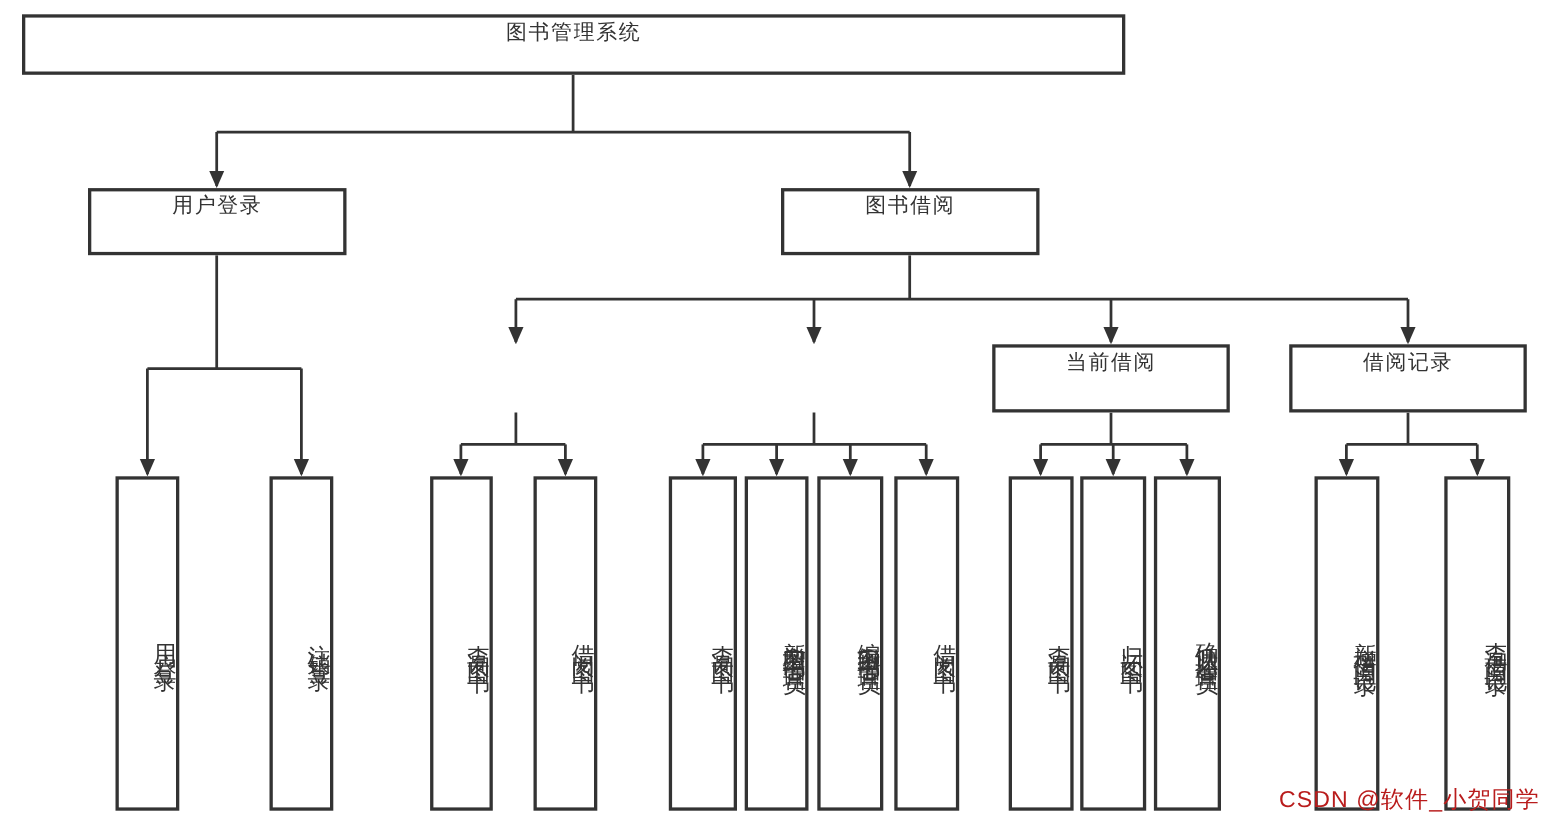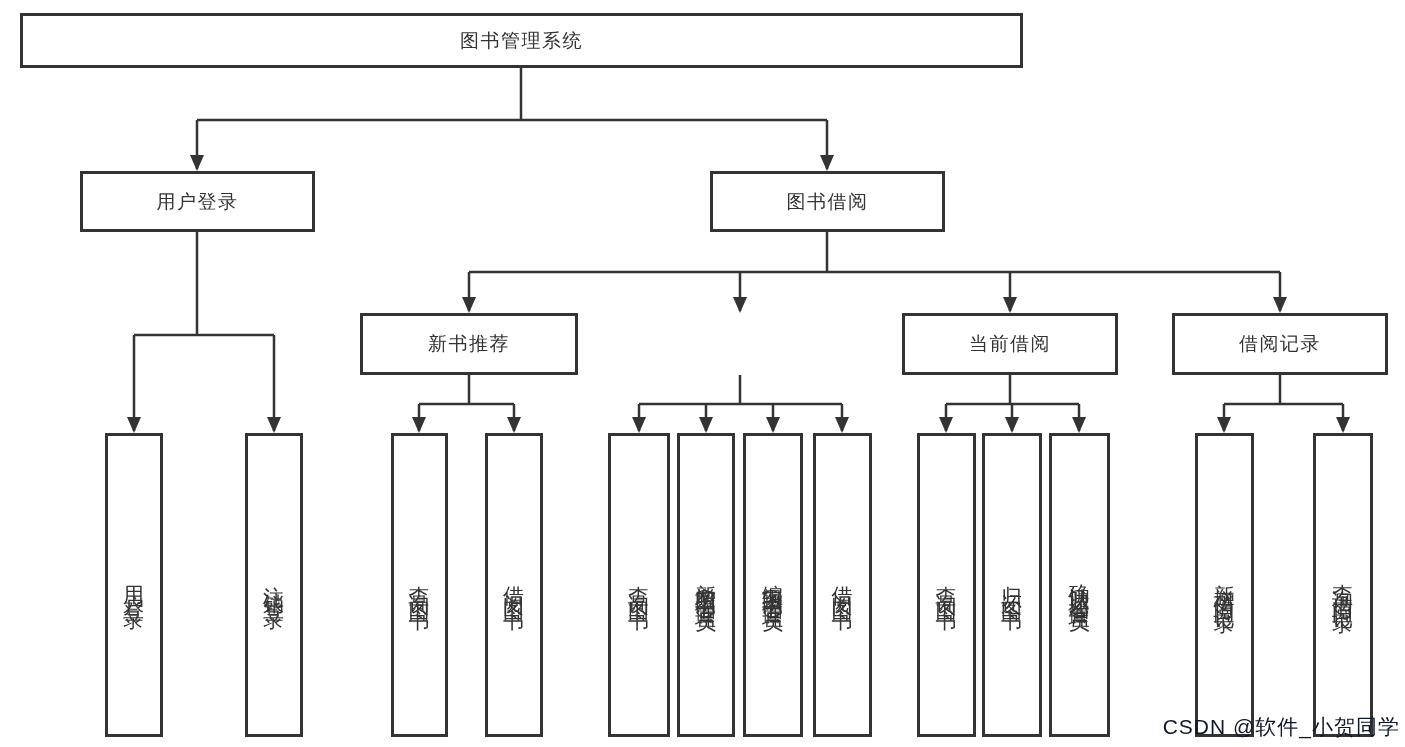--- a/index.html
+++ b/index.html
@@ -4,31 +4,31 @@
 <style>
   html,body { margin:0; padding:0; background:#ffffff; }
   .stage {
     position:relative; width:1405px; height:747px; background:#ffffff;
     font-family:"Liberation Sans", sans-serif; color:#333333; overflow:hidden;
   }
   .diagram-svg { position:absolute; left:0; top:0; }
   .diagram-svg line { stroke:#333333; stroke-width:2.5; }
   .node {
     position:absolute; background:#ffffff; border:3px solid #333333;
-    box-sizing:border-box; display:flex; align-items:center; justify-content:center;
+    box-sizing:border-box; display:flex; justify-content:center;
   }
   .hbox { font-size:19px; letter-spacing:1.5px; white-space:nowrap; }
   .vbox {
     writing-mode:vertical-rl; text-orientation:mixed;
     font-size:21px; letter-spacing:8px; line-height:1;
     padding:8px 0; text-align:center;
   }
   .watermark {
     position:absolute; right:5px; bottom:6px;
-    font-size:21px; color:#0f172a; letter-spacing:1px; white-space:nowrap;
+    font-size:21px; color:#b91c1c; letter-spacing:1px; white-space:nowrap;
   }
 </style>
 </head>
 <body>
 
 <div class="stage">
 
   <svg class="diagram-svg" width="1405" height="747" viewBox="0 0 1405 747">
     <defs>
       <marker id="ah" markerUnits="userSpaceOnUse" markerWidth="16" markerHeight="16" viewBox="0 0 16 16" refX="14" refY="8" orient="auto">
@@ -81,23 +81,20 @@
     <span>图书管理系统</span>
   </div>
 
   <div class="node hbox" style="left:80px;top:171px;width:235px;height:61px">
     <span>用户登录</span>
   </div>
   <div class="node hbox" style="left:710px;top:171px;width:235px;height:61px">
     <span>图书借阅</span>
   </div>
 
-  <div class="node hbox" style="left:360px;top:313px;width:218px;height:62px">
-    <span>新书推荐</span>
-  </div>
   <div class="node hbox" style="left:902px;top:313px;width:216px;height:62px">
     <span>当前借阅</span>
   </div>
   <div class="node hbox" style="left:1172px;top:313px;width:216px;height:62px">
     <span>借阅记录</span>
   </div>
 
   <div class="node vbox" style="left:105px;top:433px;width:58px;height:304px">
     <span>用户登录</span>
   </div>

